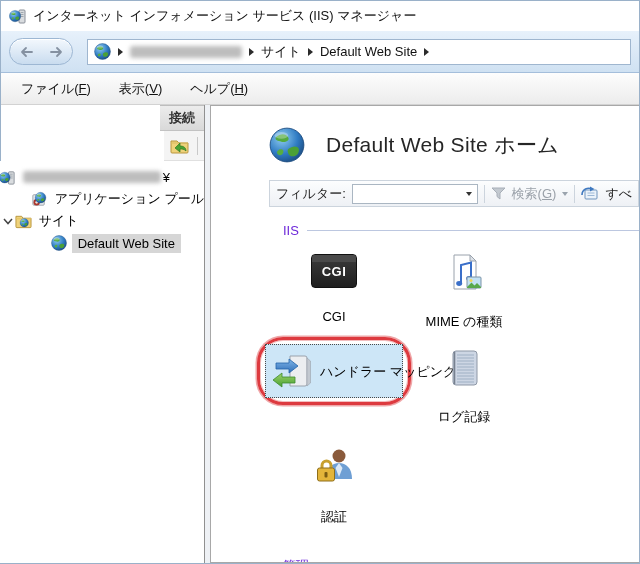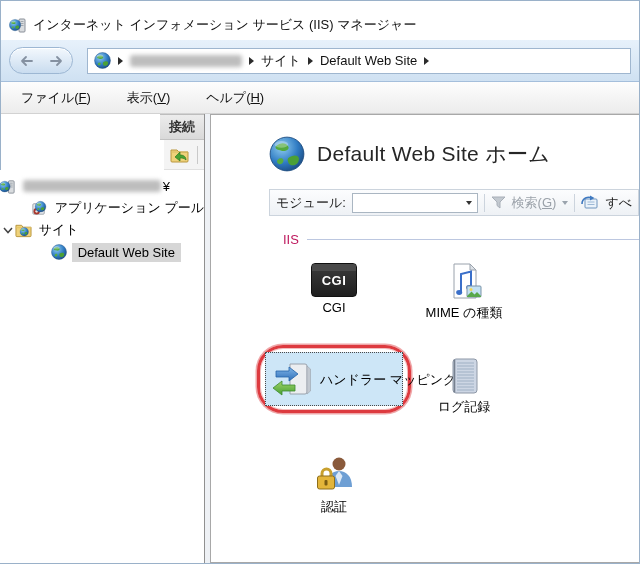--- a/index.html
+++ b/index.html
@@ -5,42 +5,42 @@
   * { box-sizing: border-box; }
   html,body { margin:0; padding:0; }
   body {
     width:640px; height:564px; overflow:hidden;
     font-family:"Liberation Sans","DejaVu Sans",sans-serif;
     background:#fff; color:#1a1a1a; font-size:13px;
   }
   .window { width:640px; height:564px; border:1px solid #9ab1c9; display:flex; flex-direction:column; }
 
   
-  .titlebar { height:30px; background:#fff; display:flex; align-items:center; padding:0 8px; flex:0 0 auto;margin-top:9px; }
+  .titlebar { height:30px; background:#fff; display:flex; align-items:center; padding:0 8px; flex:0 0 auto; }
   .titlebar .apptitle { font-size:13px; color:#111; margin-left:6px; white-space:nowrap; }
 
   
   .navbar { height:42px; flex:0 0 auto;
     background:linear-gradient(#e7f1fb,#cfe1f2);
     border-bottom:1px solid #a4bedb;
     display:flex; align-items:center; padding:0 8px 0 8px; }
   .navpill { width:64px; height:27px; border-radius:14px;
     background:linear-gradient(#f3f8fd,#c9dcef);
     border:1px solid #9db7d3; box-shadow:inset 0 1px 0 #fff;
     display:flex; align-items:center; justify-content:space-around; margin-right:14px; }
   .addressbar { flex:1; height:26px; background:#fff; border:1px solid #9fb6cf;
     display:flex; align-items:center; padding:0 6px; gap:7px; overflow:hidden; }
   .bc-sep { width:0; height:0; border-left:5px solid #2b2b2b;
     border-top:4px solid transparent; border-bottom:4px solid transparent; flex:0 0 auto; }
   .bc-item { white-space:nowrap; color:#111; }
   .blurblob { height:12px; border-radius:3px; background:#bdbdbd; filter:blur(2px); flex:0 0 auto; }
 
   
   .menubar { height:32px; flex:0 0 auto; background:linear-gradient(#fdfdfd,#ececec);
-    border-bottom:1px solid #d2d2d2; display:flex; align-items:center; padding:0 10px; gap:16px; }
+    border-bottom:1px solid #d2d2d2; display:flex; align-items:center; padding:0 10px; gap:8px; }
   .menu-item { padding:4px 10px; color:#111; cursor:default; white-space:nowrap; }
   .menu-item u { text-decoration:underline; }
 
   
   .content { flex:1; display:flex; background:#eef1f5; min-height:0; }
 
   
   .leftpanel { width:204px; flex:0 0 auto; background:#fff; border-right:1px solid #909090;
     display:flex; flex-direction:column;align-items:flex-end; }
   .lp-header { height:26px; background:linear-gradient(#ececec,#d9d9d9);
@@ -53,42 +53,42 @@
   .tree-row { height:22px; display:flex; align-items:center; white-space:nowrap; overflow:hidden; }
   .tr-spacer { width:14px; flex:0 0 auto; }
   .chev { width:14px; height:14px; flex:0 0 auto; display:flex; align-items:center; justify-content:center; }
   .tree-label { margin-left:7px; color:#000; }
   .tree-label.selected { background:#d6d6d6; padding:2px 6px; margin-left:5px; }
 
   
   .mainpanel { flex:1; background:#fff; border:1px solid #a8a8a8; border-right:none;
     margin-left:5px; overflow:hidden; display:flex; flex-direction:column; }
   .main-inner { padding:16px 0 0 58px; overflow:hidden; }
-  .home-title-row { display:flex; align-items:center; gap:12px; height:46px; }
+  .home-title-row { display:flex; align-items:center; gap:21px; height:46px; }
   .home-title { font-size:21px; font-weight:300; color:#262626; letter-spacing:0.3px; white-space:nowrap; }
 
   .filterbar { margin-top:12px; height:27px; background:linear-gradient(#fcfdfe,#eef1f5);
     border:1px solid #ccd4dd; display:flex; align-items:center; padding:0 6px; gap:6px; white-space:nowrap; }
   .filter-label { color:#222; }
   .combo { width:128px; height:20px; background:#fff; border:1px solid #aab6c2;
     display:flex; align-items:center; justify-content:flex-end; padding:0 5px; }
   .tri-dn { width:0; height:0; border-top:4px solid #333;
     border-left:3.5px solid transparent; border-right:3.5px solid transparent; }
   .tri-dn.gray { border-top-color:#9aa3ad; }
   .fb-sep { width:1px; height:18px; background:#ccd4dd; }
   .disabled-text { color:#9aa1a9; }
   .disabled-text u { text-decoration:underline; }
 
   .features { padding:10px 0 0 0; }
   .section-hdr { display:flex; align-items:center; gap:8px; margin:6px 0 4px 14px; }
-  .section-title { color:#be185d; white-space:nowrap; }
+  .section-title { color:#6d28d9; white-space:nowrap; }
   .section-line { flex:1; height:1px; background:#bcc7e0; }
 
   .grid { display:grid; grid-template-columns:130px 130px 140px; align-items:start; }
-  .feat { display:flex; flex-direction:column; align-items:center; gap:3px; padding-top:12px; min-height:88px; cursor:default; }
+  .feat { display:flex; flex-direction:column; align-items:center; gap:21px; padding-top:12px; min-height:88px; cursor:default; }
   .feat-label { color:#000; text-align:center; white-space:nowrap; }
 
   .row2 { min-height:104px; }
   .annotation { margin:-2px -12px 0 -12px; border:3px solid #dd3a3f; border-radius:26px;
     box-shadow:0 0 0 1.5px rgba(226,92,96,0.55), inset 0 0 0 1px rgba(226,92,96,0.4);
     padding:4px 5px; }
   .selected-feat { background:#cde6f7; border:1px dotted #4a4a4a;
     display:flex; align-items:center; gap:6px; padding:8px 4px 6px; }
 
   .cgi-box { width:46px; height:34px; border-radius:4px;
@@ -276,21 +276,21 @@
         <div class="home-title-row">
           <span>
             <svg width="36" height="36" viewBox="0 0 32 32">
                 <use href="#globe"></use>
               </svg>
           </span>
           <span class="home-title">Default Web Site ホーム</span>
         </div>
 
         <div class="filterbar">
-          <span class="filter-label">モジュール:</span>
+          <span class="filter-label">フィルター:</span>
           <span class="combo">
               <span class="tri-dn"></span>
             </span>
           <span class="fb-sep"></span>
           <span>
             <svg width="15" height="13" viewBox="0 0 15 13">
                 <path d="M1 1 h13 l-5 5 v6 l-3 -2.5 v-3.5z" fill="#c3c9d0" stroke="#a8afb8"></path>
               </svg>
           </span>
           <span class="disabled-text"><span>検索(</span><u>G</u><span>)</span></span>

